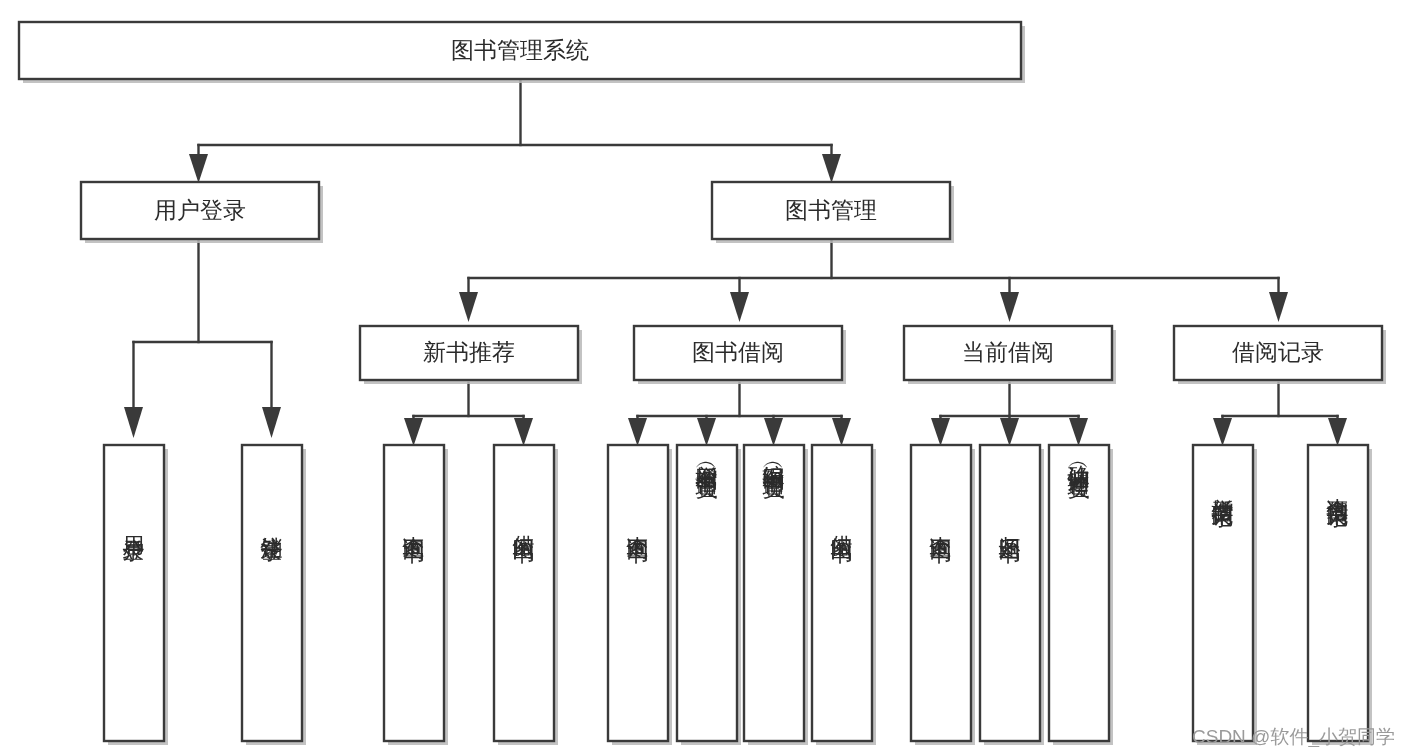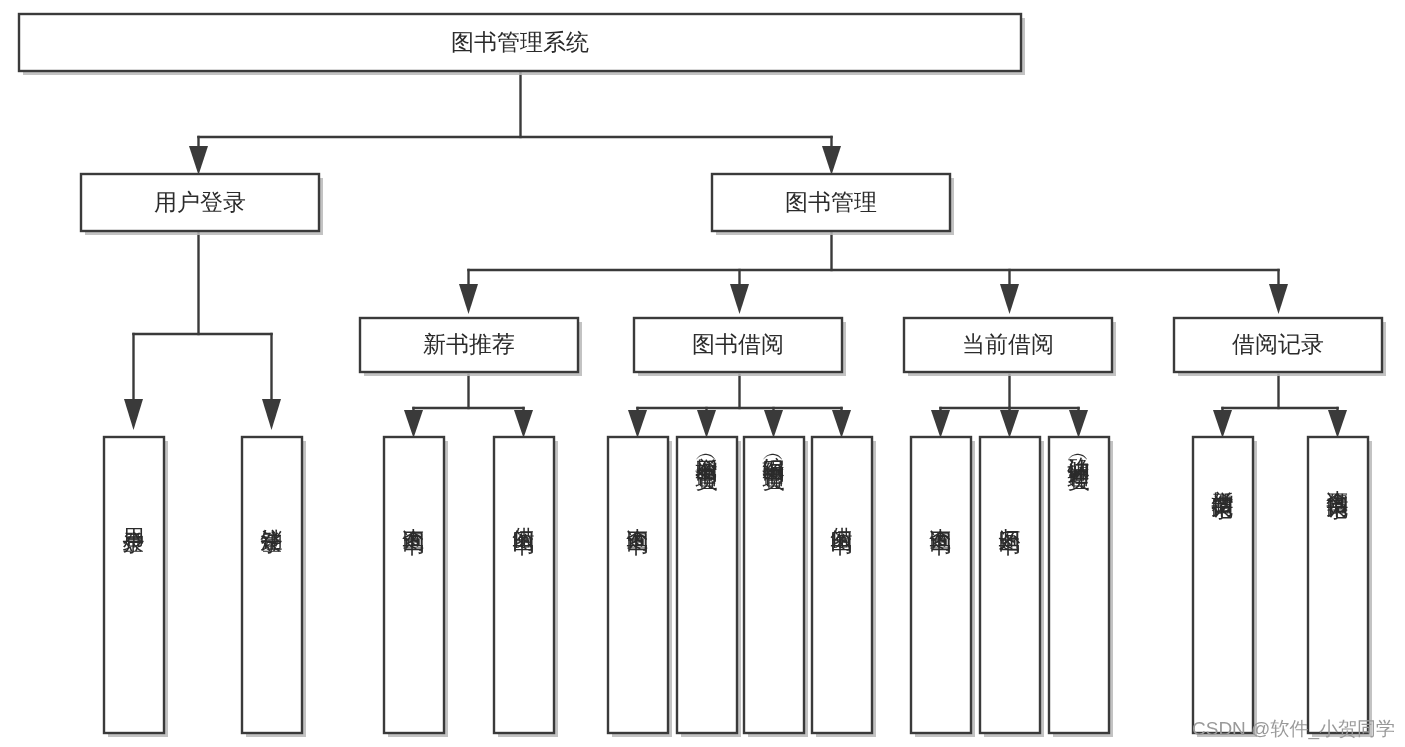--- a/index.html
+++ b/index.html
@@ -10,21 +10,21 @@
   body {
     width: 1405px;
     height: 747px;
     font-family: "Liberation Sans", "DejaVu Sans", sans-serif;
     overflow: hidden;
     position: relative;
   }
   #diagram-root {
     position: absolute;
     left: 0;
-    top: 0;
+    top: 8px;
     width: 1405px;
     height: 657px;
     border-radius: 27px;
   }
   svg#flow {
     display: block;
     width: 1405px;
     height: 747px;
   }
   .node-box {

